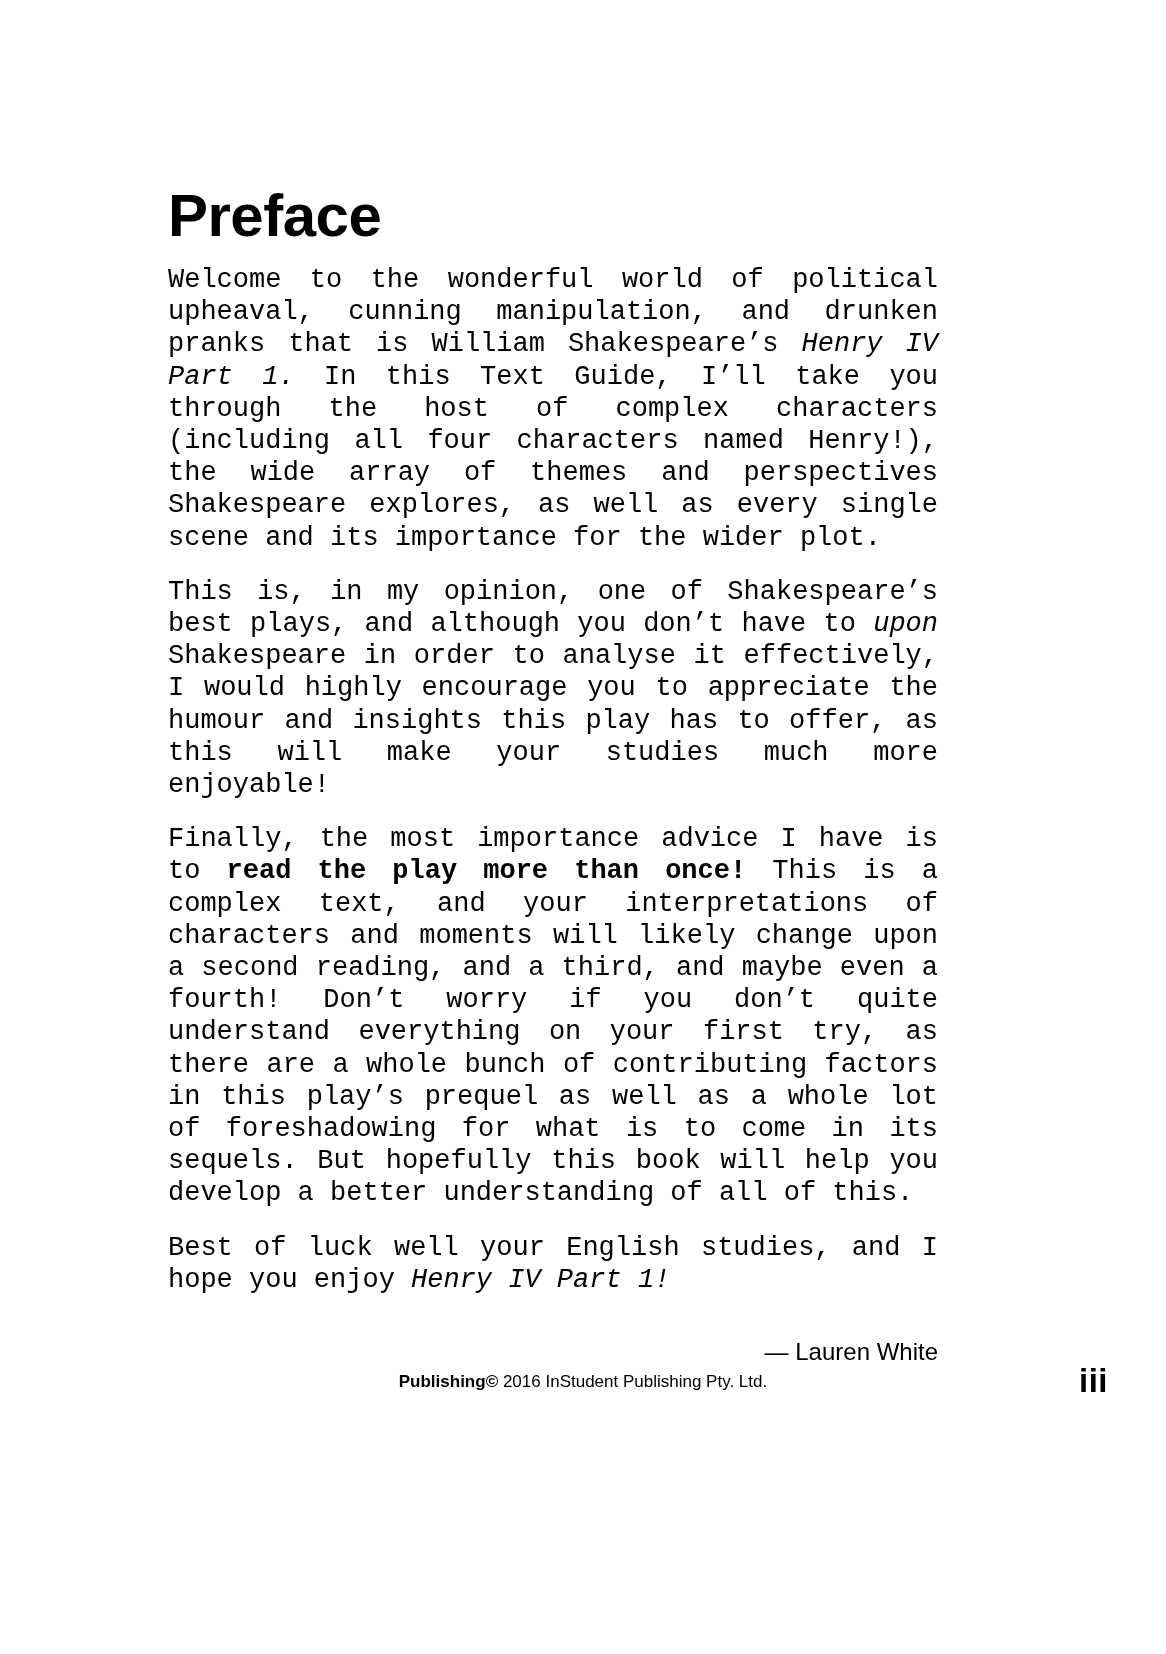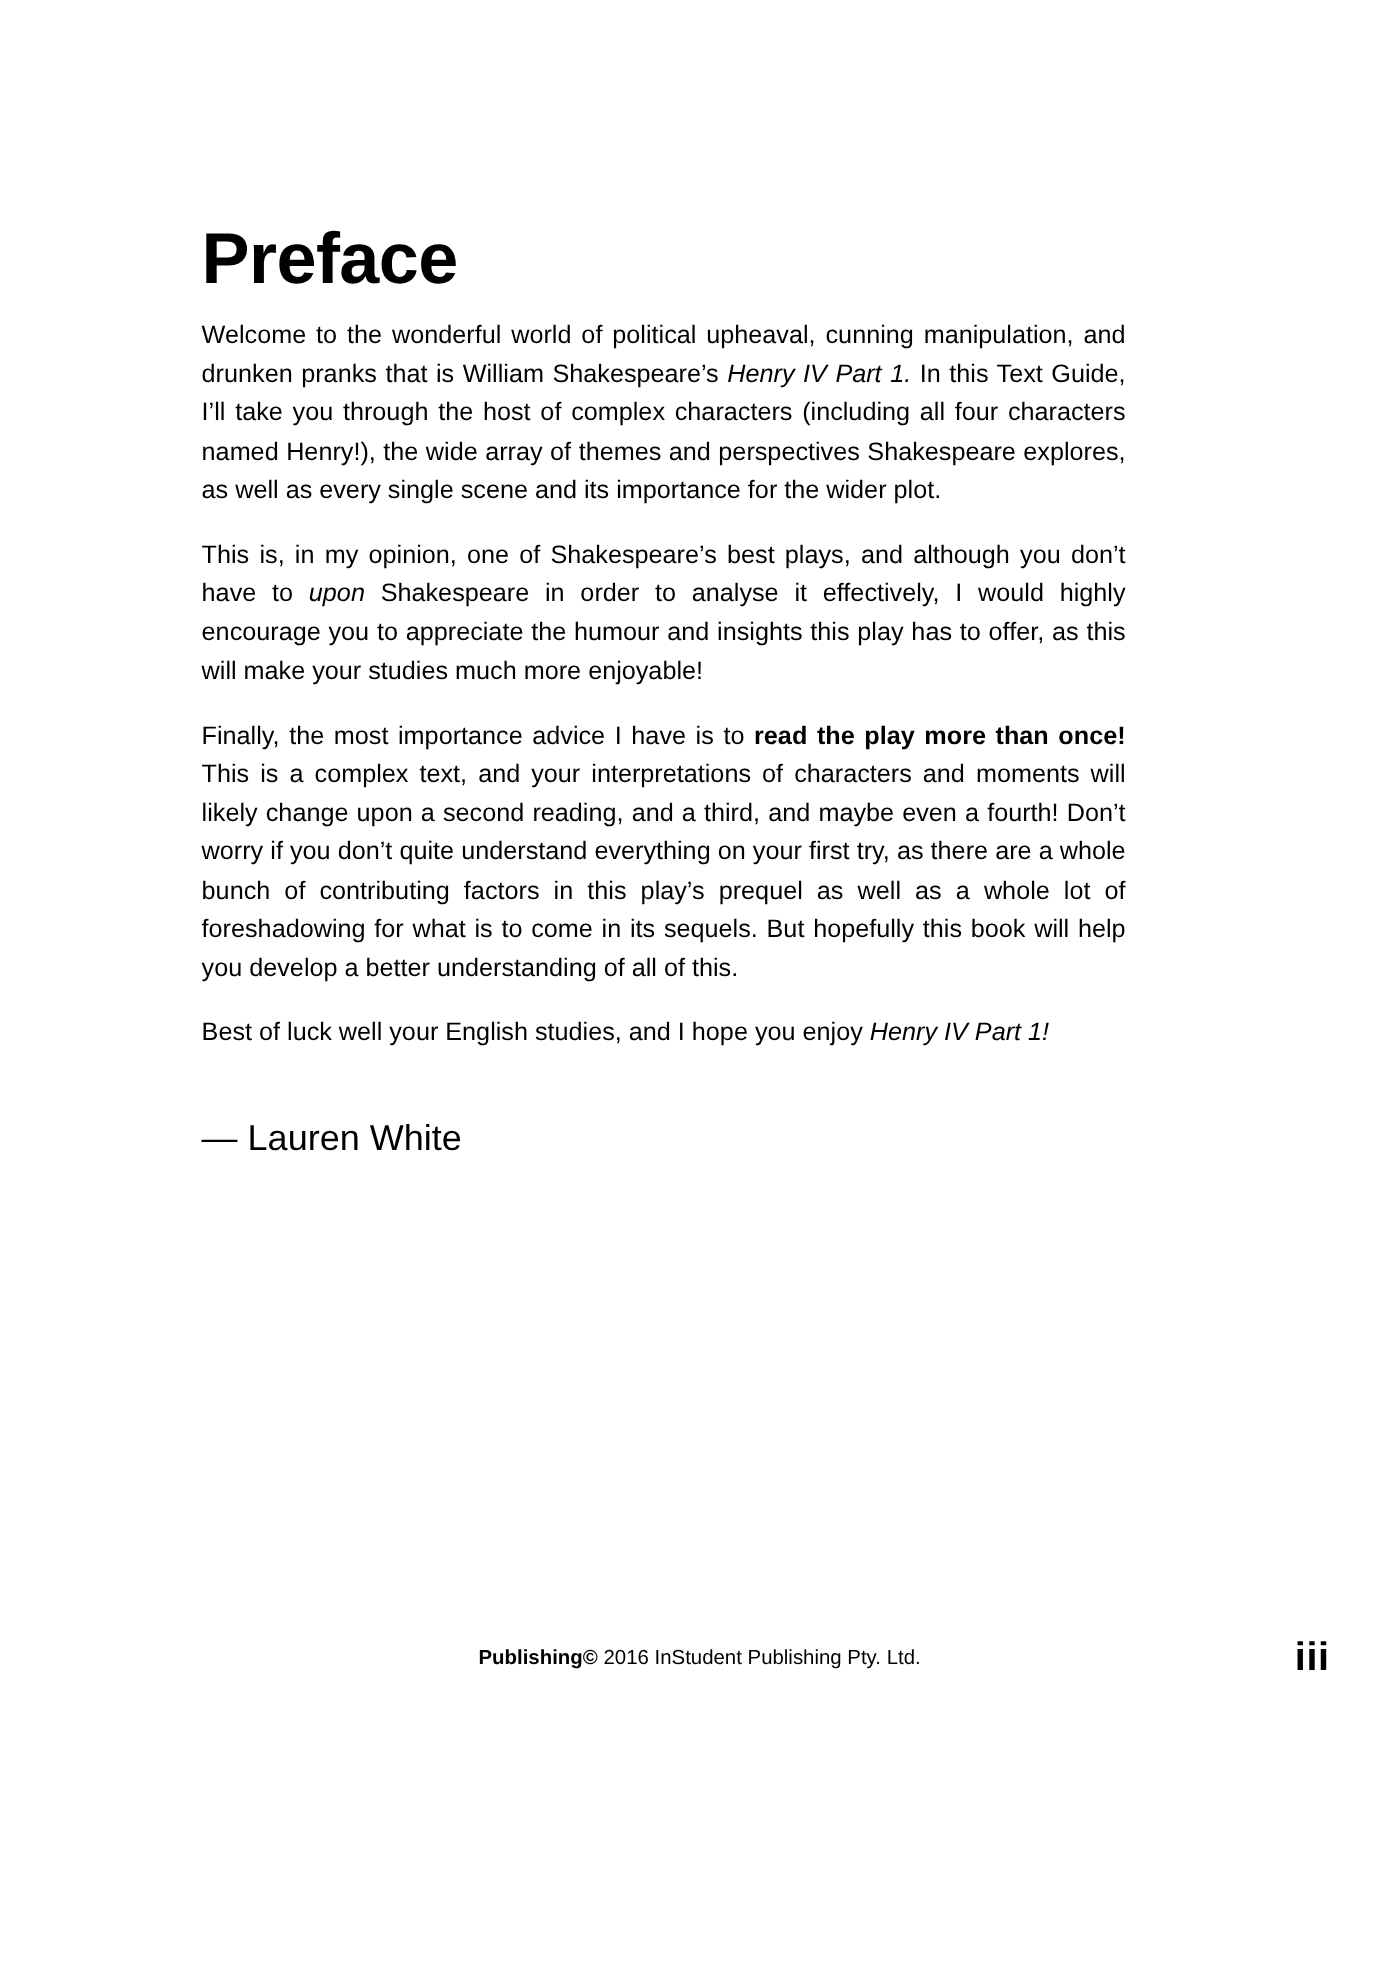--- a/index.html
+++ b/index.html
@@ -34,41 +34,42 @@
   .page-title {
     font-size: 60px;
     font-weight: bold;
     letter-spacing: -0.5px;
     line-height: 1.0;
     margin: 0 0 18px 0;
     font-family: "Liberation Sans", sans-serif;
   }
 
   .body-par {
-    font-size: 21px;
+    font-size: 27px;
     line-height: 32.2px;
     text-align: justify;
     text-justify: inter-word;
     margin: 0 0 22px 0;
     hyphens: manual;
     word-spacing: 0px;
+    font-family: Liberation Mono, monospace;
   }
 
   .body-par em {
     font-style: italic;
   }
   .body-par strong {
     font-weight: bold;
   }
 
   .signature {
-    font-size: 30px;
+    font-size: 24px;
     line-height: 32.2px;
-    text-align: left;
-    margin-top: 56px;
+    text-align: right;
+    margin-top: 40px;
   }
 
   .footer {
     position: absolute;
     left: 0;
     right: 0;
     bottom: 40px;
     height: 34px;
   }
 

